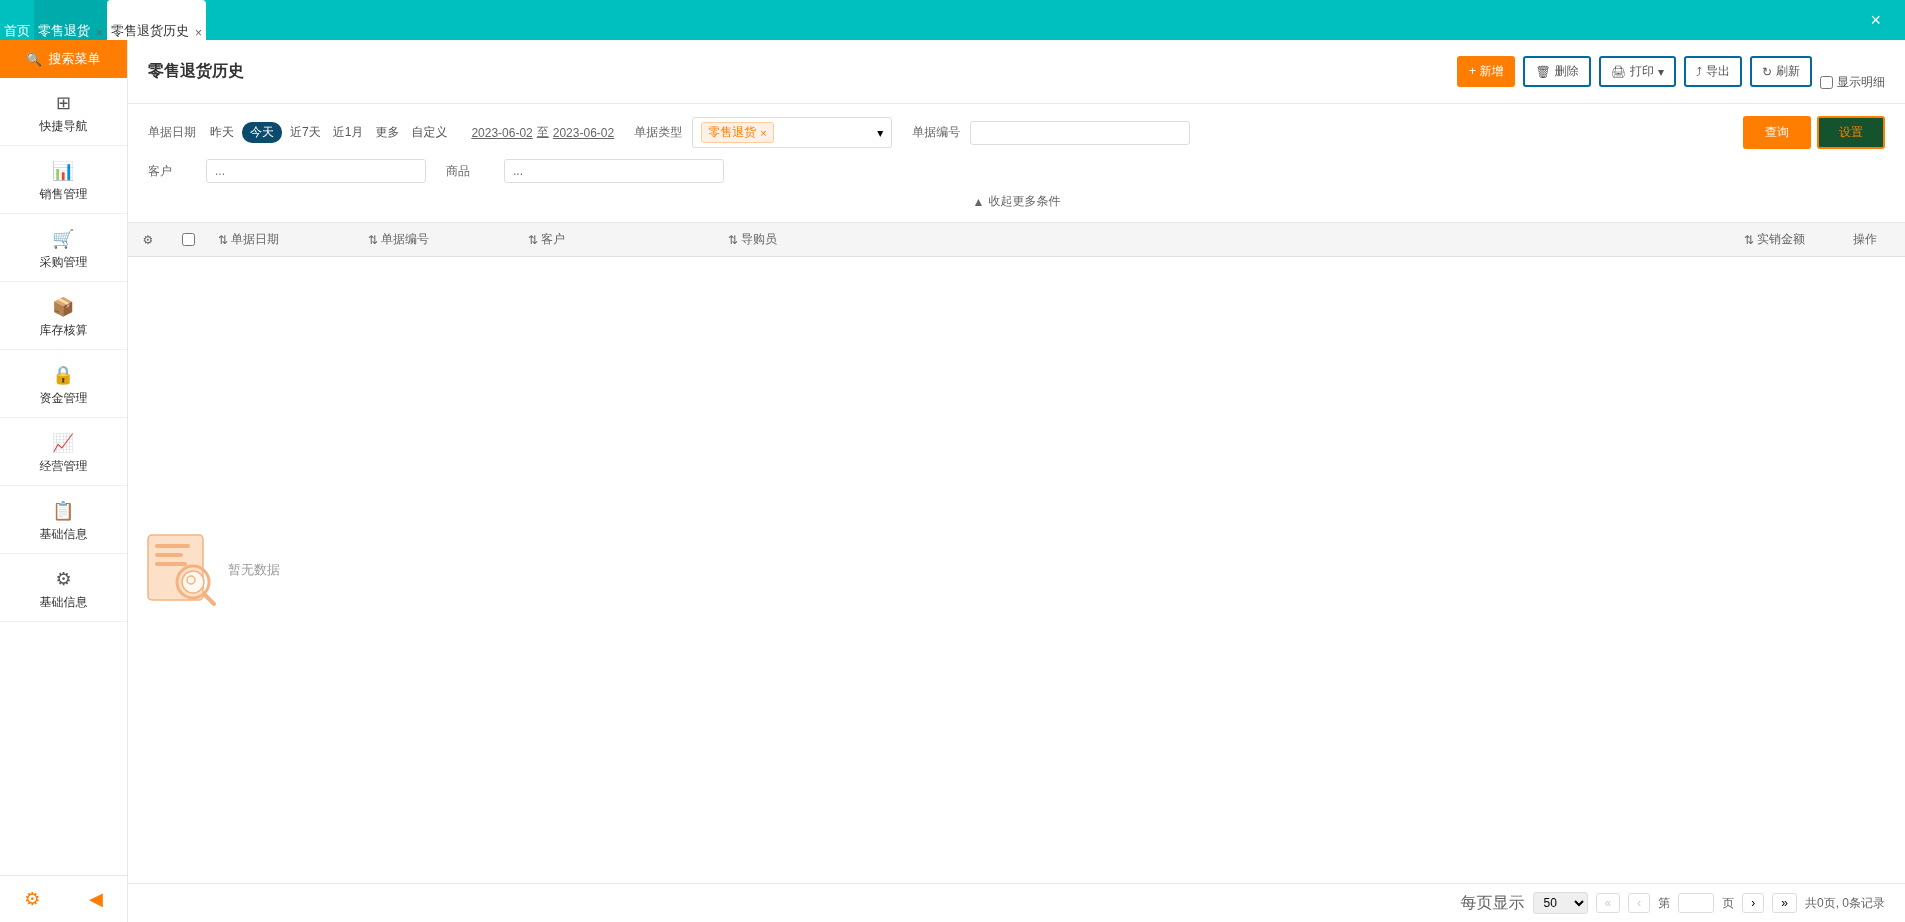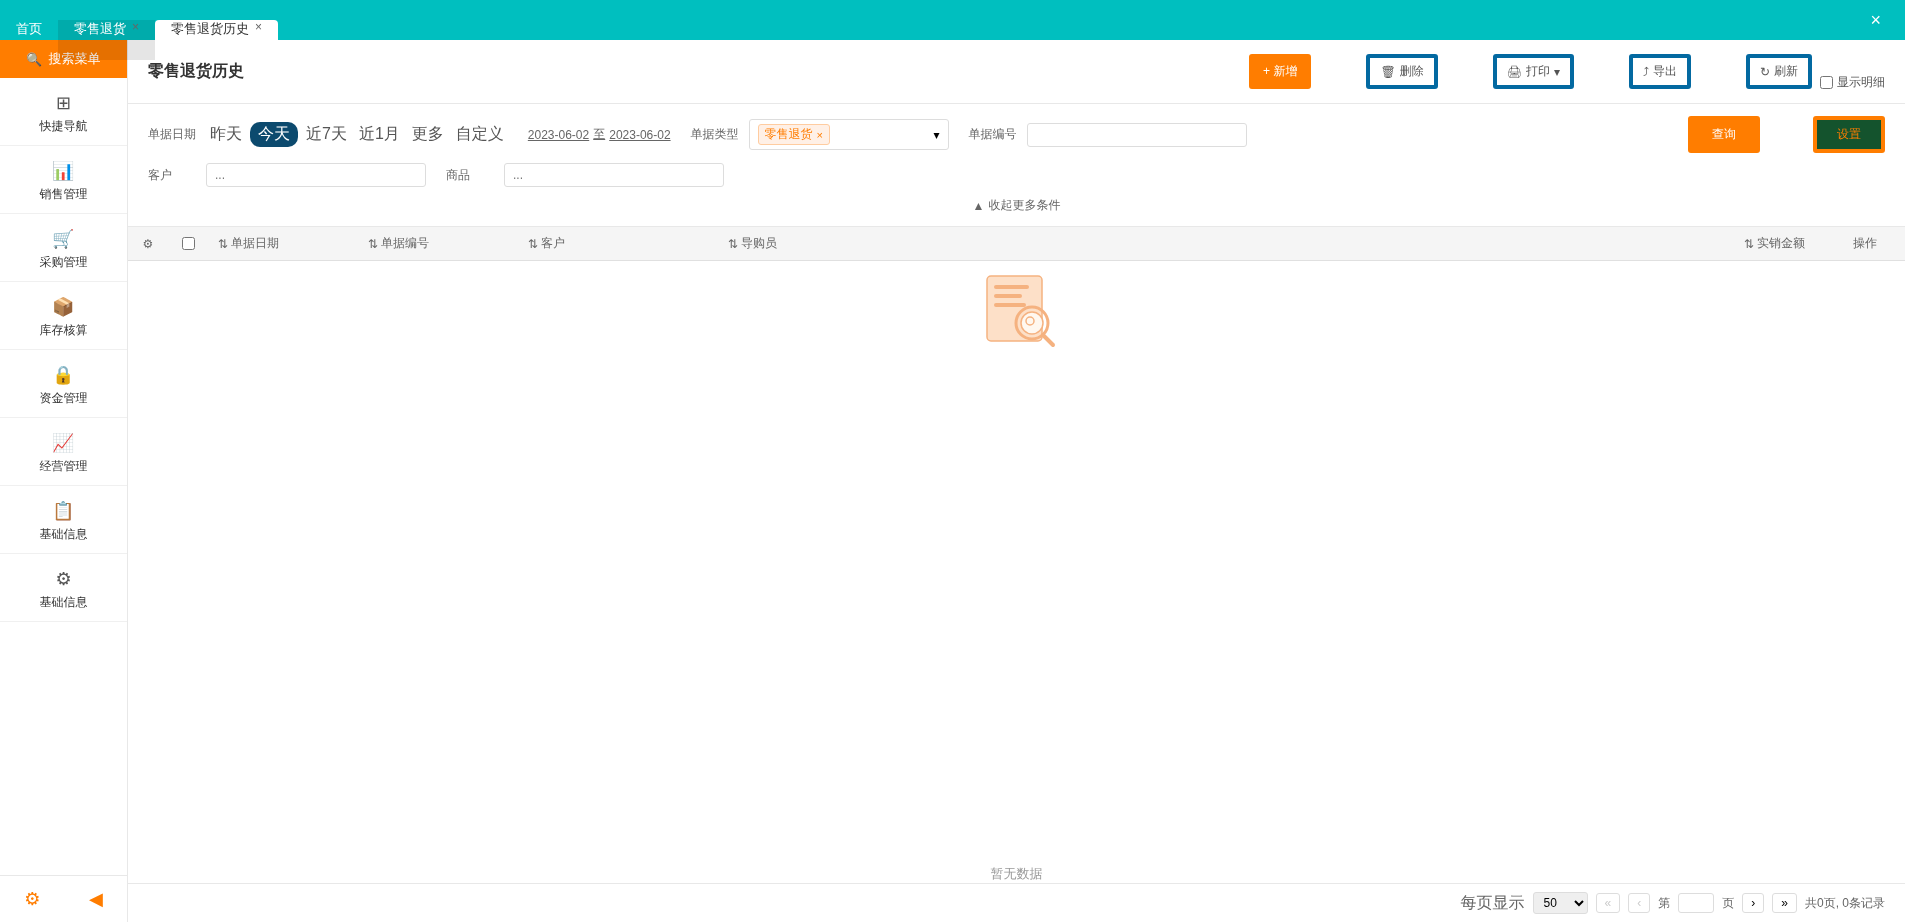--- a/index.html
+++ b/index.html
@@ -15,29 +15,28 @@
       flex-shrink: 0;
     }
     .top-bar-tabs {
       display: flex;
       align-items: stretch;
       height: 100%;
       flex: 1;
     }
     .tab-item {
       display: flex;
-      align-items: flex-start;
-      padding: 0 16px;
+      align-items: flex-end;
+      padding: 0 4px;
       font-size: 13px;
       color: #fff;
       cursor: pointer;
       height: 100%;
       gap: 6px;
       position: relative;
-      margin-top: 20px;
     }
     .tab-item.home {
       background: transparent;
     }
     .tab-item.active {
       background: #fff;
       color: #333;
       border-radius: 4px 4px 0 0;
     }
     .tab-item.inactive-tab {
@@ -148,24 +147,23 @@
       padding-bottom: 12px;
     }
     .toolbar-btn {
       display: flex;
       align-items: center;
       gap: 4px;
       padding: 5px 10px;
       font-size: 12px;
       color: #555;
       cursor: pointer;
-      border: 4px solid #0369a1;
+      border: 2px solid #0369a1;
       border-radius: 3px;
       background: #fff;
-      margin-left: 47px;
     }
     .toolbar-btn.primary {
       background: #ff7d00;
       color: #fff;
       border-color: #ff7d00;
     }
     .toolbar-btn.query-btn {
       background: #ff7d00;
       color: #fff;
       border-color: #ff7d00;
@@ -208,21 +206,21 @@
       font-size: 12px;
       color: #666;
       white-space: nowrap;
       min-width: 50px;
     }
     .date-btns {
       display: flex;
       gap: 4px;
     }
     .date-btn {
-      font-size: 16px;
+      font-size: 12px;
       color: #555;
       cursor: pointer;
       padding: 2px 4px;
     }
     .date-btn.active {
       background: #0c4a6e;
       color: #fff;
       border-radius: 10px;
       padding: 2px 8px;
     }
@@ -310,23 +308,23 @@
     .th.billno { width: 160px; }
     .th.customer { width: 200px; }
     .th.guide { width: 120px; }
     .th.amount { flex: 1; justify-content: flex-end; padding-right: 20px; }
     .th.action { width: 80px; justify-content: center; }
 
     
     .empty-state {
       flex: 1;
       display: flex;
-      flex-direction: column;
-      align-items: center;
-      justify-content: space-between;
+      flex-direction: row;
+      align-items: center;
+      justify-content: flex-start;
       gap: 0;
     }
     .empty-icon {
       width: 100px;
       height: 100px;
     }
     .empty-text {
       font-size: 13px;
       color: #999;
     }

